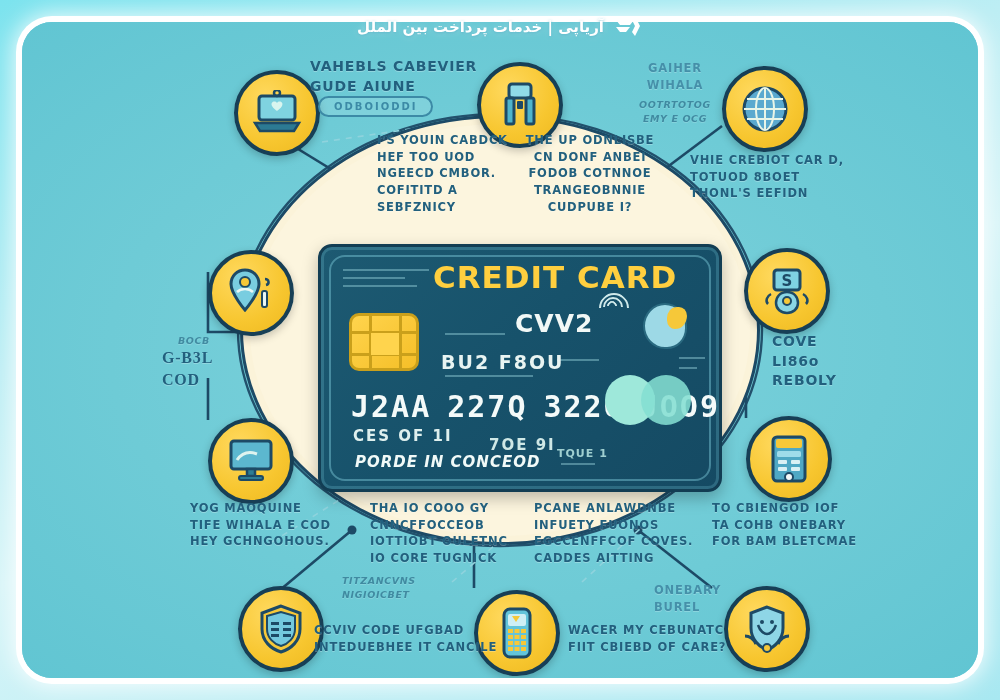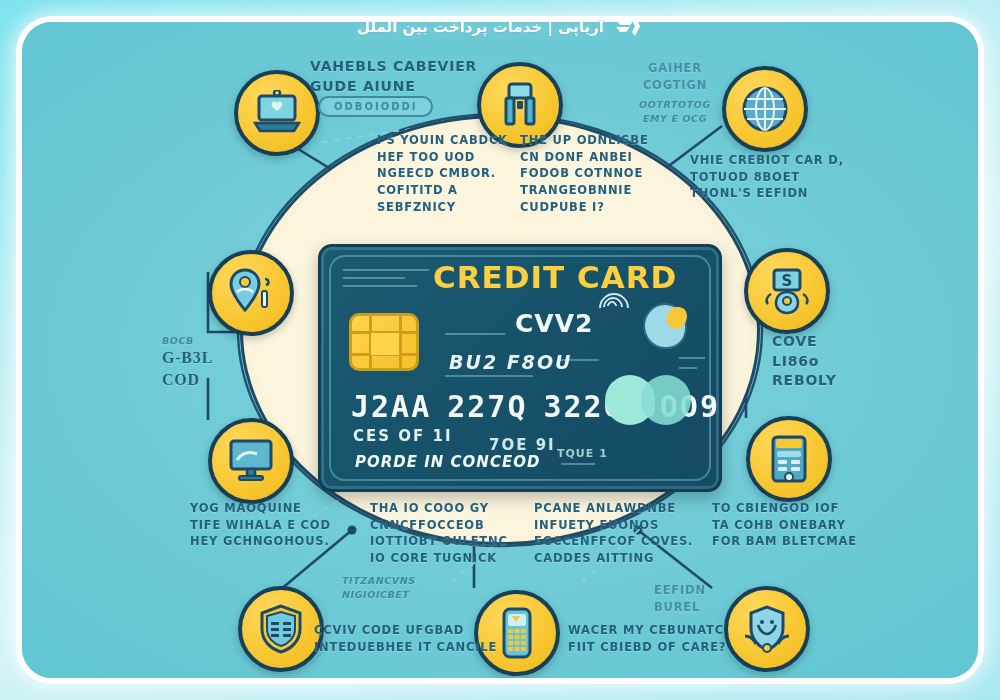--- a/index.html
+++ b/index.html
@@ -84,24 +84,23 @@
   .chip .v1 { left:17px; top:0; width:3px; height:100%; }
   .chip .v2 { left:47px; top:0; width:3px; height:100%; }
   .chip .box { left:19px; top:17px; width:28px; height:22px; background:#ffd44d; border:0; }
 
   .cvv2 {
     position:absolute; left:194px; top:62px;
     font-size:25px; font-weight:bold; letter-spacing:1px;
     color:#f2f8f6;
   }
   .holdertag {
-    position:absolute; left:128px; top:104px;
+    position:absolute; left:120px; top:104px;
     font-size:19px; font-weight:bold; letter-spacing:2px;
     color:#e8f4f2;
-    font-style:italic;
   }
   .card-number {
     position:absolute; left:30px; top:142px;
     font-size:30px; font-weight:bold; letter-spacing:2px;
     color:#f4faf9;
     font-family:"DejaVu Sans Mono", monospace;
   }
   .card-number span { margin-right:16px; }
   .valid-line {
     position:absolute; left:32px; top:180px;
@@ -161,21 +160,21 @@
     font-size:11.5px;
     font-weight:bold;
     letter-spacing:.8px;
     line-height:1.45;
     font-family:"DejaVu Sans", sans-serif;
     text-shadow: 0 1px 0 rgba(255,255,255,.25);
   }
   .tx.dim { color:#3f86a2; opacity:.85; }
   .tx.small { font-size:9.5px; letter-spacing:.6px; opacity:.6;font-style:italic; }
   .tx.c { text-align:center; }
-  .tx.r { text-align:left; }
+  .tx.r { text-align:center; }
   .pill {
     position:absolute;
     border:2px solid #3c8aa6;
     border-radius:12px;
     padding:3px 14px;
     color:#3c8aa6;
     font-size:10px; font-weight:bold; letter-spacing:2px;
     background:rgba(255,255,255,.12);
   }
 
@@ -436,28 +435,28 @@
 HEF TOO UOD
 NGEECD CMBOR.
 COFITITD A
 SEBFZNICY</div>
       <div class="tx r" style="left:498px;top:110px;width:140px;white-space:pre-line;">THE UP ODNLISBE
 CN DONF ANBEI
 FODOB COTNNOE
 TRANGEOBNNIE
 CUDPUBE I?</div>
       <div class="tx dim c" style="left:598px;top:38px;width:110px;white-space:pre-line;">GAIHER
-COGTIGN</div>
+WIHALA</div>
       <div class="tx small c" style="left:598px;top:76px;width:110px;white-space:pre-line;">OOTRTOTOG
 EMY E OCG</div>
       <div class="tx" style="left:668px;top:130px;width:240px;white-space:pre-line;">VHIE CREBIOT CAR D,
 TOTUOD 8BOET
 THONL'S EEFIDN</div>
 
-      <div class="tx small" style="left:140px;top:312px;">BOCB</div>
+      <div class="tx small" style="left:156px;top:312px;">BOCB</div>
       <div class="tx" style="left:140px;top:325px;font-size:16px;white-space:pre-line;line-height:1.35;font-family:Liberation Serif, serif;">G-B3L
 COD</div>
       <div class="tx" style="left:750px;top:310px;font-size:14px;white-space:pre-line;line-height:1.4;">COVE
 LI86o
 REBOLY</div>
 
       <div class="tx" style="left:168px;top:478px;white-space:pre-line;">YOG MAOQUINE
 TIFE WIHALA E COD
 HEY GCHNGOHOUS.</div>
       <div class="tx" style="left:348px;top:478px;white-space:pre-line;">THA IO COOO GY
@@ -469,21 +468,21 @@
 EGCCENFFCOF COVES.
 CADDES AITTING</div>
       <div class="tx" style="left:690px;top:478px;width:230px;white-space:pre-line;">TO CBIENGOD IOF
 TA COHB ONEBARY
 FOR BAM BLETCMAE</div>
 
       <div class="tx small" style="left:320px;top:552px;white-space:pre-line;">TITZANCVNS
 NIGIOICBET</div>
       <div class="tx" style="left:292px;top:600px;white-space:pre-line;">CCVIV CODE UFGBAD
 INTEDUEBHEE IT CANCILE</div>
-      <div class="tx dim" style="left:632px;top:560px;white-space:pre-line;line-height:1.5;">EEFIDN
+      <div class="tx dim" style="left:632px;top:560px;white-space:pre-line;line-height:1.5;">ONEBARY
 BUREL</div>
       <div class="tx" style="left:546px;top:600px;white-space:pre-line;">WACER MY CEBUNATC
 FIIT CBIEBD OF CARE?</div>
 
     </div>
   </div>
 
   <div id="brand">
     <span class="logo">
       <svg width="30" height="26" viewBox="0 0 30 26">

